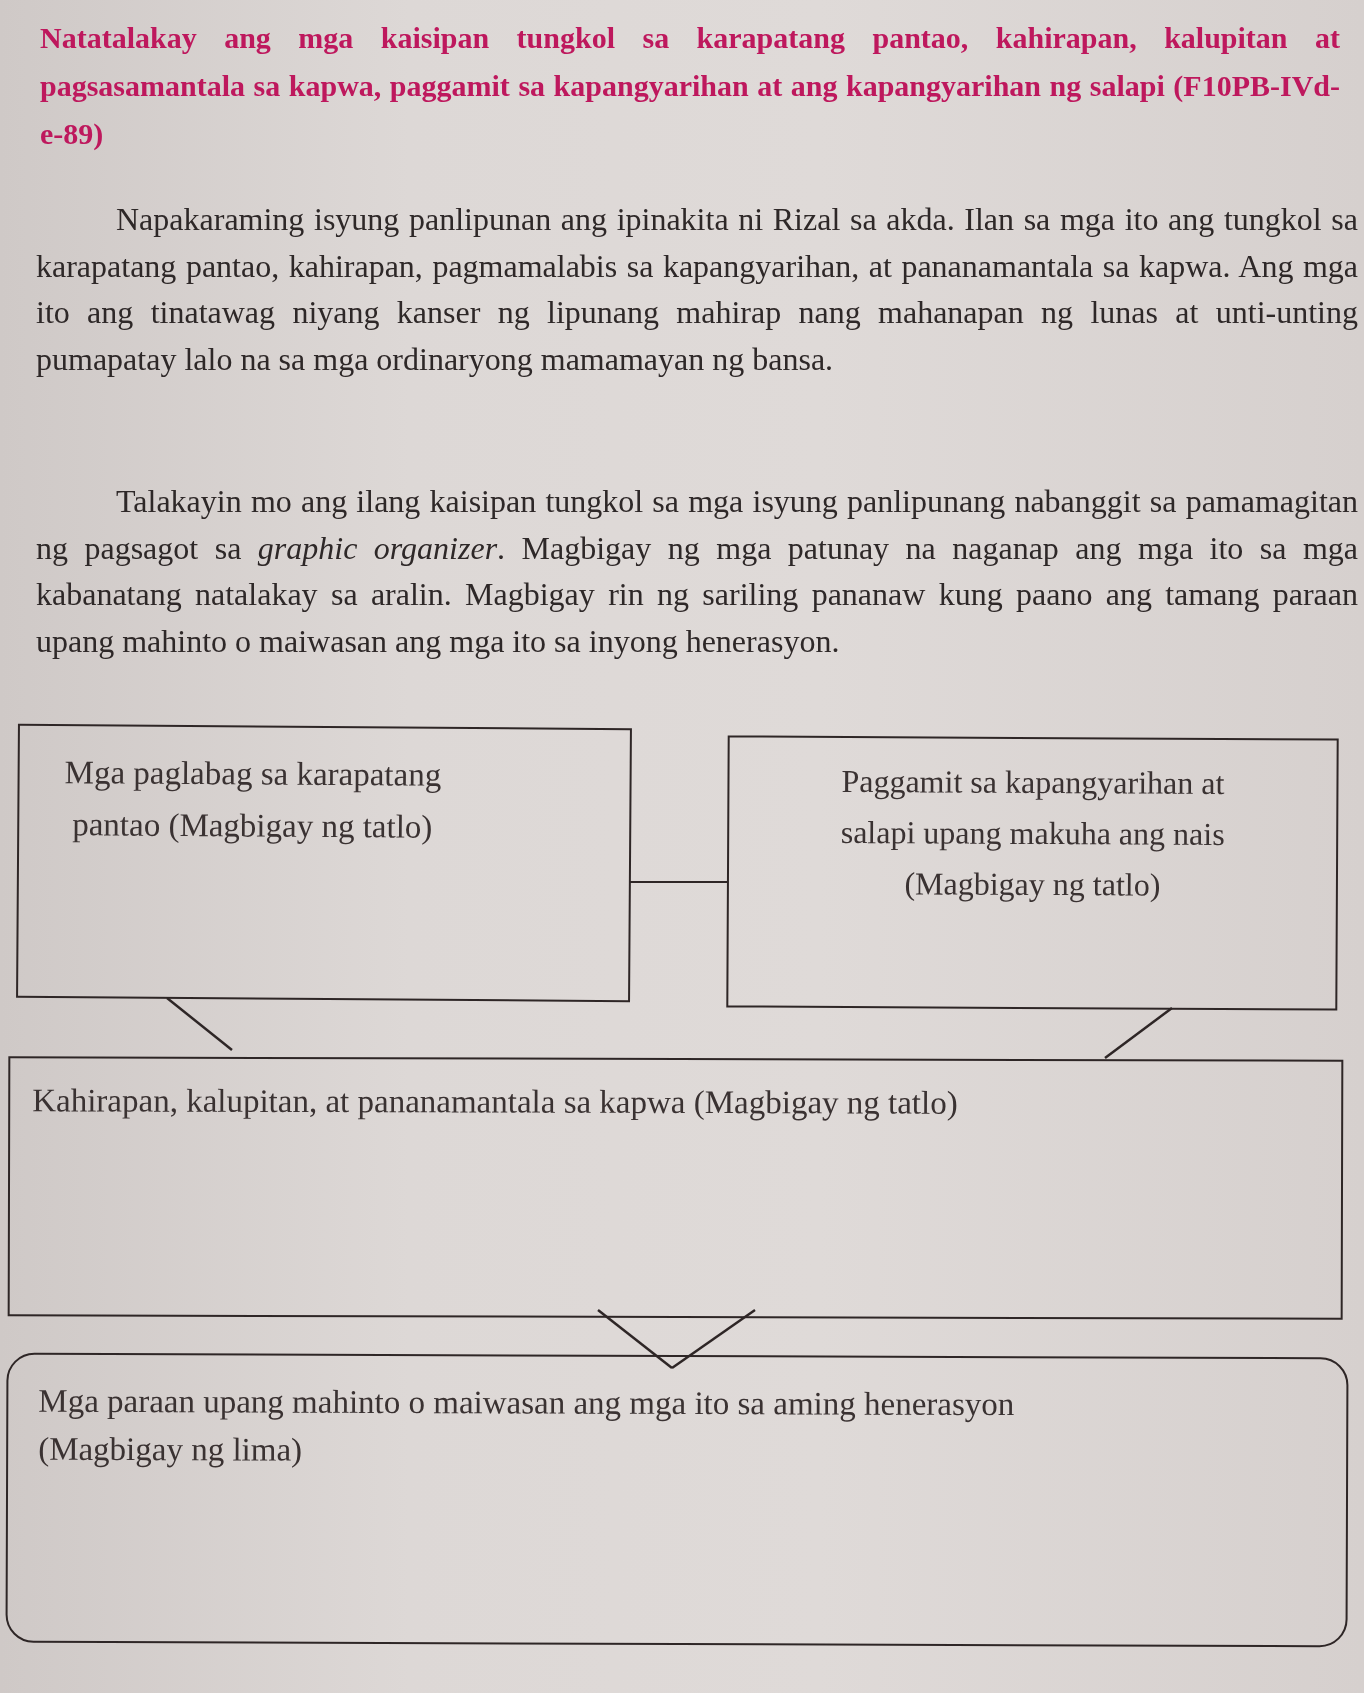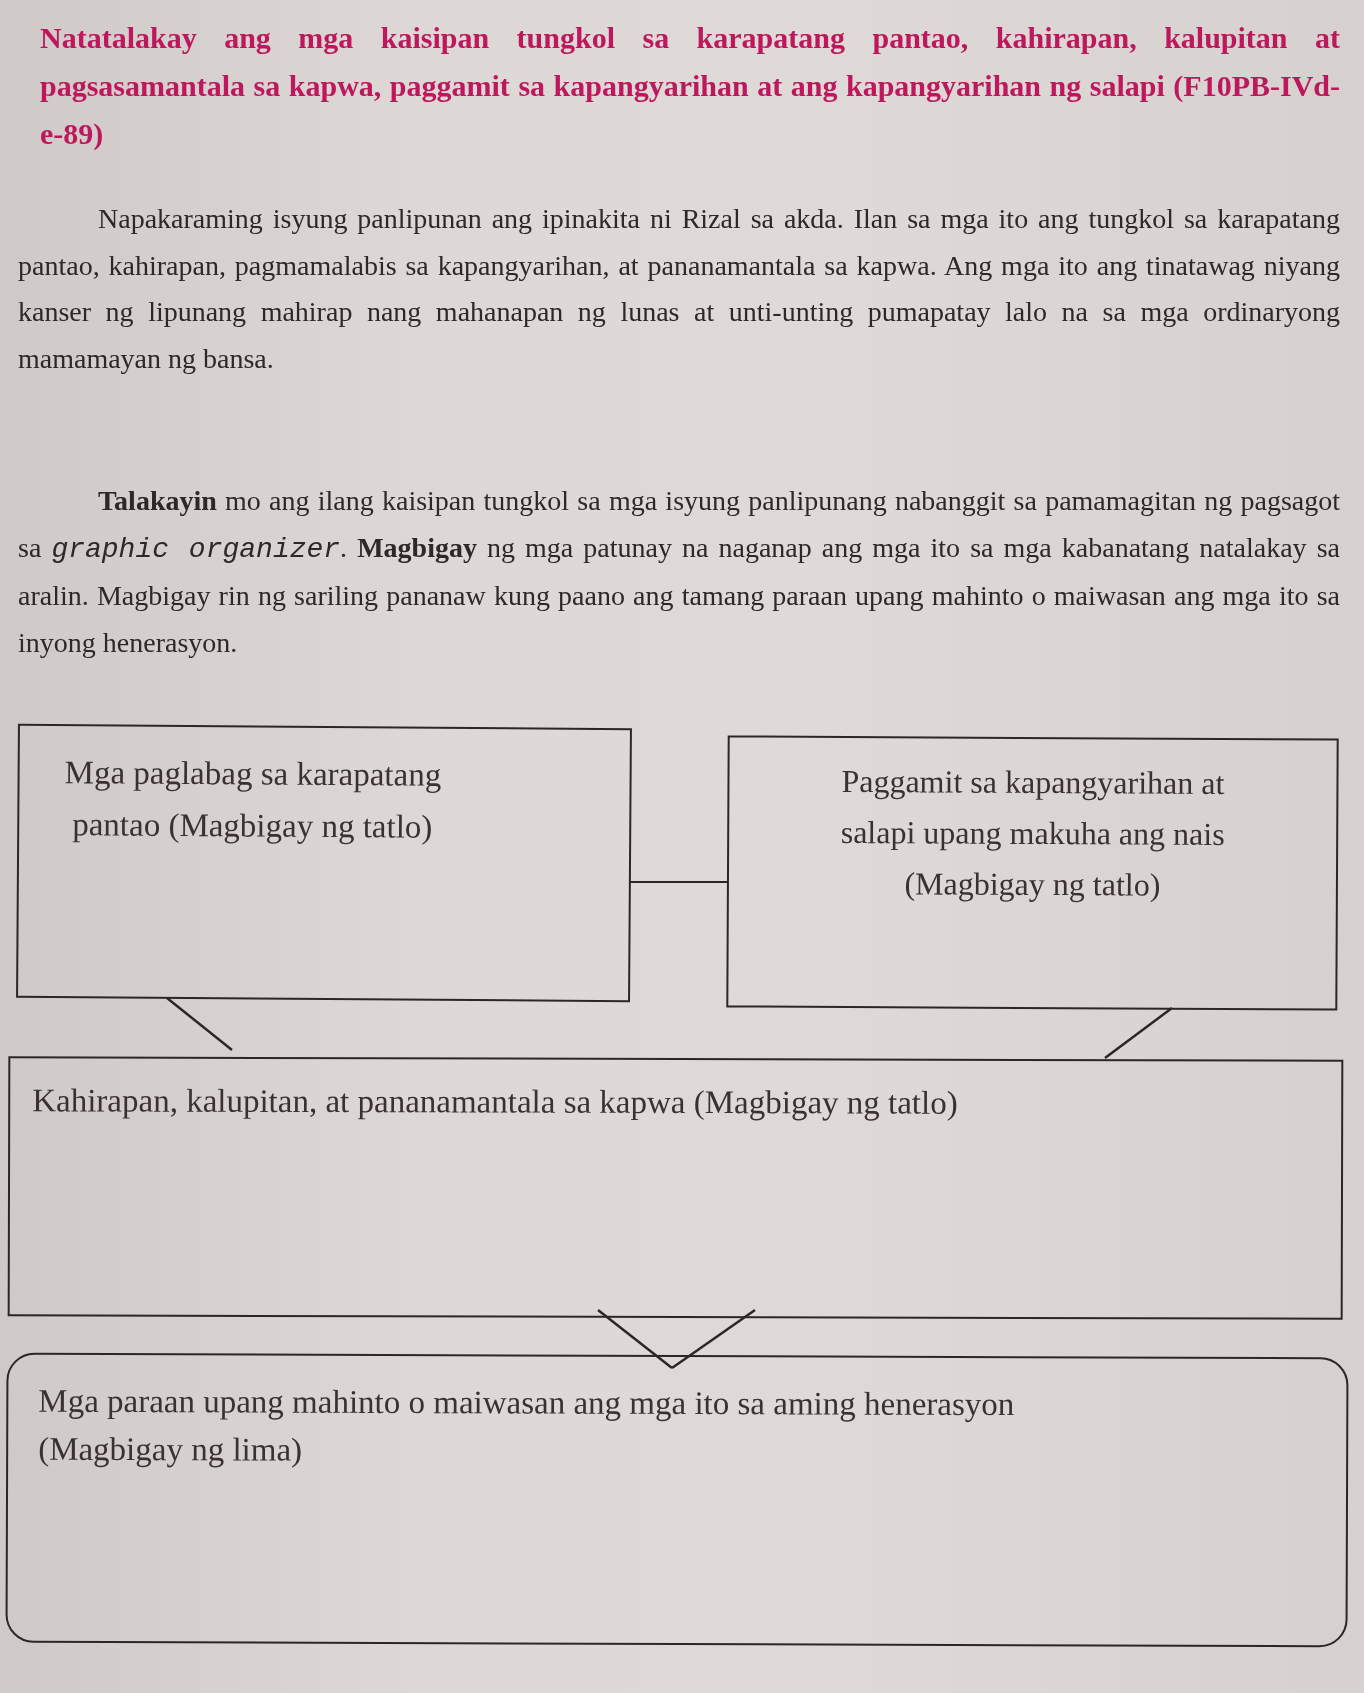--- a/index.html
+++ b/index.html
@@ -11,29 +11,29 @@
     font-family: "DejaVu Serif", "Liberation Serif", serif;
     position: relative;
   }
   .objective {
     position: absolute; left: 40px; top: 14px; width: 1300px;
     font-family: "Liberation Serif", serif; font-weight: bold;
     font-size: 30px; line-height: 48px; color: #be185d;
     text-align: justify;
   }
   .para {
-    position: absolute; left: 18px; width: 1322px;
+    position: absolute; left: 36px; width: 1322px;
     font-family: "Liberation Serif", serif;
-    font-size: 28px; line-height: 46.5px; color: #2e2828;
+    font-size: 32px; line-height: 46.5px; color: #2e2828;
     text-align: justify; text-indent: 80px;
   }
   .para1 { top: 196px; }
   .para2 { top: 478px; }
-  .para b { font-weight: bold; }
-  .para i { font-style: italic; font-family: Liberation Mono, monospace; }
+  .para b { font-weight: normal; }
+  .para i { font-style: italic; }
 
   .box {
     position: absolute; border: 2.5px solid #2e2626; box-sizing: border-box;
     font-family: "Liberation Serif", serif; color: #3a3232;
   }
   .box-left { left: 17px; top: 726px; width: 614px; height: 274px; transform: rotate(0.4deg); }
   .box-right { left: 727px; top: 737px; width: 611px; height: 272px; transform: rotate(0.3deg); }
   .box-mid { left: 8px; top: 1058px; width: 1335px; height: 260px; transform: rotate(0.15deg); }
   .box-bottom { left: 6px; top: 1355px; width: 1342px; height: 290px; border-radius: 28px; transform: rotate(0.2deg); }
 

